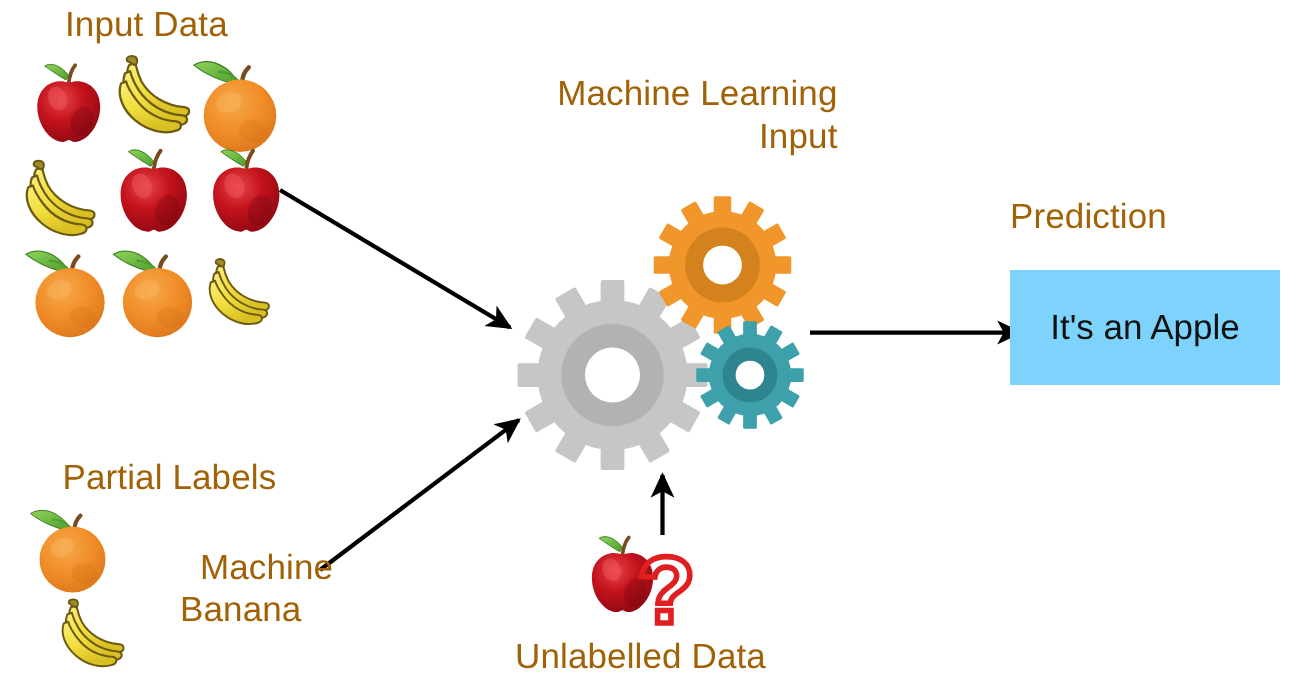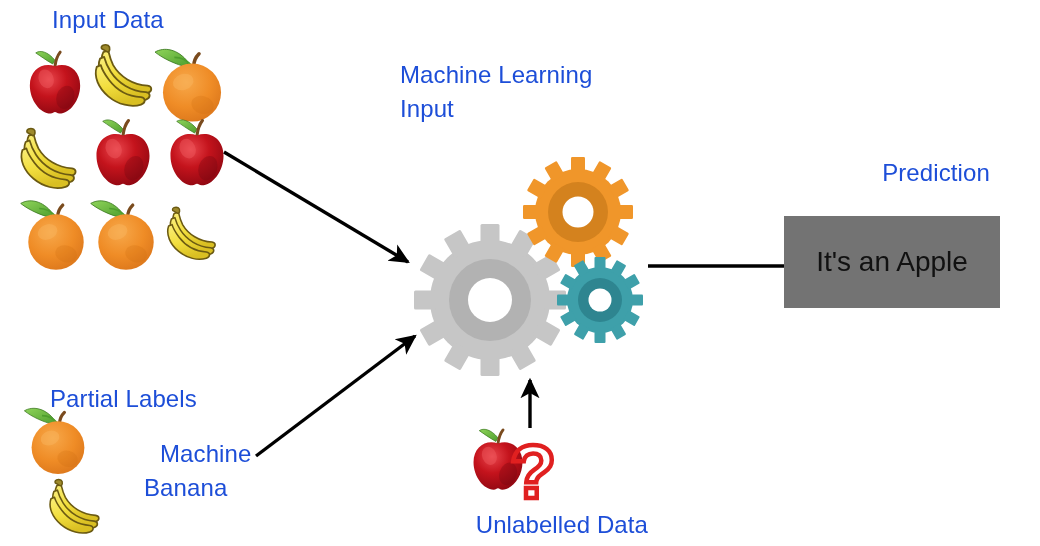--- a/index.html
+++ b/index.html
@@ -10,42 +10,42 @@
     font-family:"Liberation Sans", sans-serif;
     color:#1a1a1a;
     overflow:hidden;
     position:relative;
   }
   .stage{position:absolute;left:0;top:0;width:1040px;height:546px;}
 
   
   .label{
     position:absolute;
-    font-size:24px;
+    font-size:28px;
     line-height:34px;
-    color:#1d4ed8;
+    color:#a16207;
     white-space:pre;
     letter-spacing:0.1px;
   }
   .label.center{text-align:center;}
 
   #input-data-title{left:52px;top:3px;}
-  #ml-title{left:400px;top:58px;width:270px;text-align:left;}
-  #prediction-title{left:836px;top:156px;width:200px;text-align:center;}
-  #partial-labels-title{left:50px;top:382px;}
+  #ml-title{left:400px;top:58px;width:270px;text-align:right;}
+  #prediction-title{left:808px;top:156px;width:200px;text-align:left;}
+  #partial-labels-title{left:50px;top:365px;}
   #label-orange{left:160px;top:437px;}
   #label-banana{left:144px;top:471px;}
-  #unlabelled-title{left:428px;top:508px;width:220px;text-align:right;}
+  #unlabelled-title{left:412px;top:508px;width:220px;text-align:left;}
 
   
   #prediction-box{
     position:absolute;
-    left:784px;top:216px;
+    left:808px;top:216px;
     width:216px;height:92px;
-    background:#737373;
+    background:#7dd3fc;
   }
   #prediction-box .box-text{
     position:absolute;
     left:0;top:0;width:216px;height:92px;
     display:flex;align-items:center;justify-content:center;
     font-size:28px;color:#111111;
   }
 
   
   svg.layer{position:absolute;left:0;top:0;width:1040px;height:546px;overflow:visible;}

